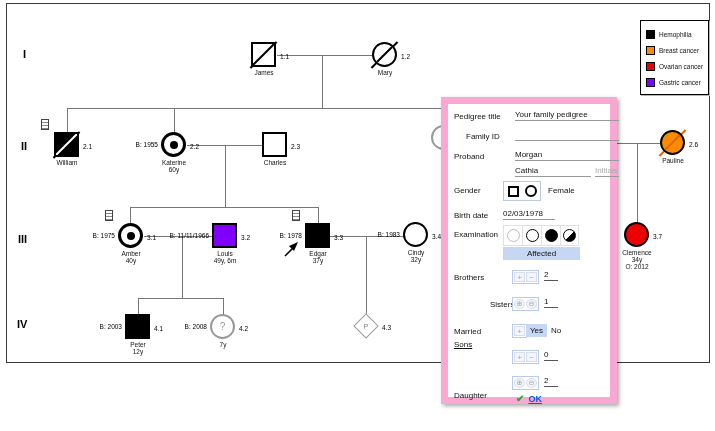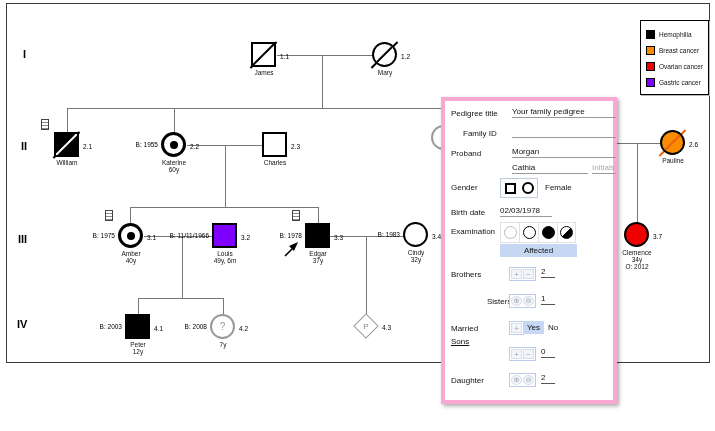--- a/index.html
+++ b/index.html
@@ -47,21 +47,21 @@
   .proband-arrow { position:absolute; left:-23px; top:15px; z-index:3; }
   
   #legend { position:absolute; left:640px; top:20px; width:69px; height:75px;
             border:1px solid #000; box-shadow:1px 1px 0 #b5b5b5; background:#fff;
             padding:5px 4px 0 5px; z-index:3; }
   .legend-row { display:flex; align-items:center; height:16px; }
   .legend-swatch { width:9px; height:9px; border:1px solid #000; flex:0 0 auto; }
   .legend-label { font-size:6.5px; margin-left:4px; white-space:nowrap; }
   
   #dialog { position:absolute; left:441px; top:97px; width:176px; height:307px;
-            background:#fff; border:4px solid #f9a8d4; box-shadow:2px 2px 4px rgba(0,0,0,.35);
+            background:#fff; border:7px solid #f9a8d4; box-shadow:2px 2px 4px rgba(0,0,0,.35);
             z-index:10; font-size:8px; }
   .drow { position:absolute; left:0; width:100%; }
   .dlabel { position:absolute; left:6px; font-size:8px; color:#111; white-space:nowrap; }
   .dinput { position:absolute; border-bottom:1px solid #9a9a9a; font-size:8px; height:11px;
             white-space:nowrap; overflow:hidden; }
   .placeholder { color:#aaa; }
   .blue { background:#c5d7f2; }
   .gender-box { position:absolute; left:55px; top:77px; display:flex; border:1px solid #bcCade;
                 border:1px solid #bccade; }
   .gbtn { width:18px; height:18px; display:flex; align-items:center; justify-content:center; background:#fff; }
@@ -359,20 +359,23 @@
     <span>No</span>
   </div>
 
   <span class="dlabel" style="top:236px;text-decoration:underline;">Sons</span>
   <div class="stepper" style="left:64px;top:246px;">
     <span class="scell">+</span>
     <span class="scell">−</span>
   </div>
   <div class="count-val" style="left:96px;top:246px;">0</div>
 
-  <span class="dlabel" style="top:275px;">Daughter</span>
+  <span class="dlabel" style="top:287px;">Daughter</span>
   <div class="stepper" style="left:64px;top:272px;">
     <span class="scell round">⊕</span>
     <span class="scell round">⊖</span>
   </div>
   <div class="count-val" style="left:96px;top:272px;">2</div>
 
+  <div class="ok-row">
+    <span class="check-icon">✔</span><span class="ok-link">OK</span>
+  </div>
 </div>
 
 </body></html>

